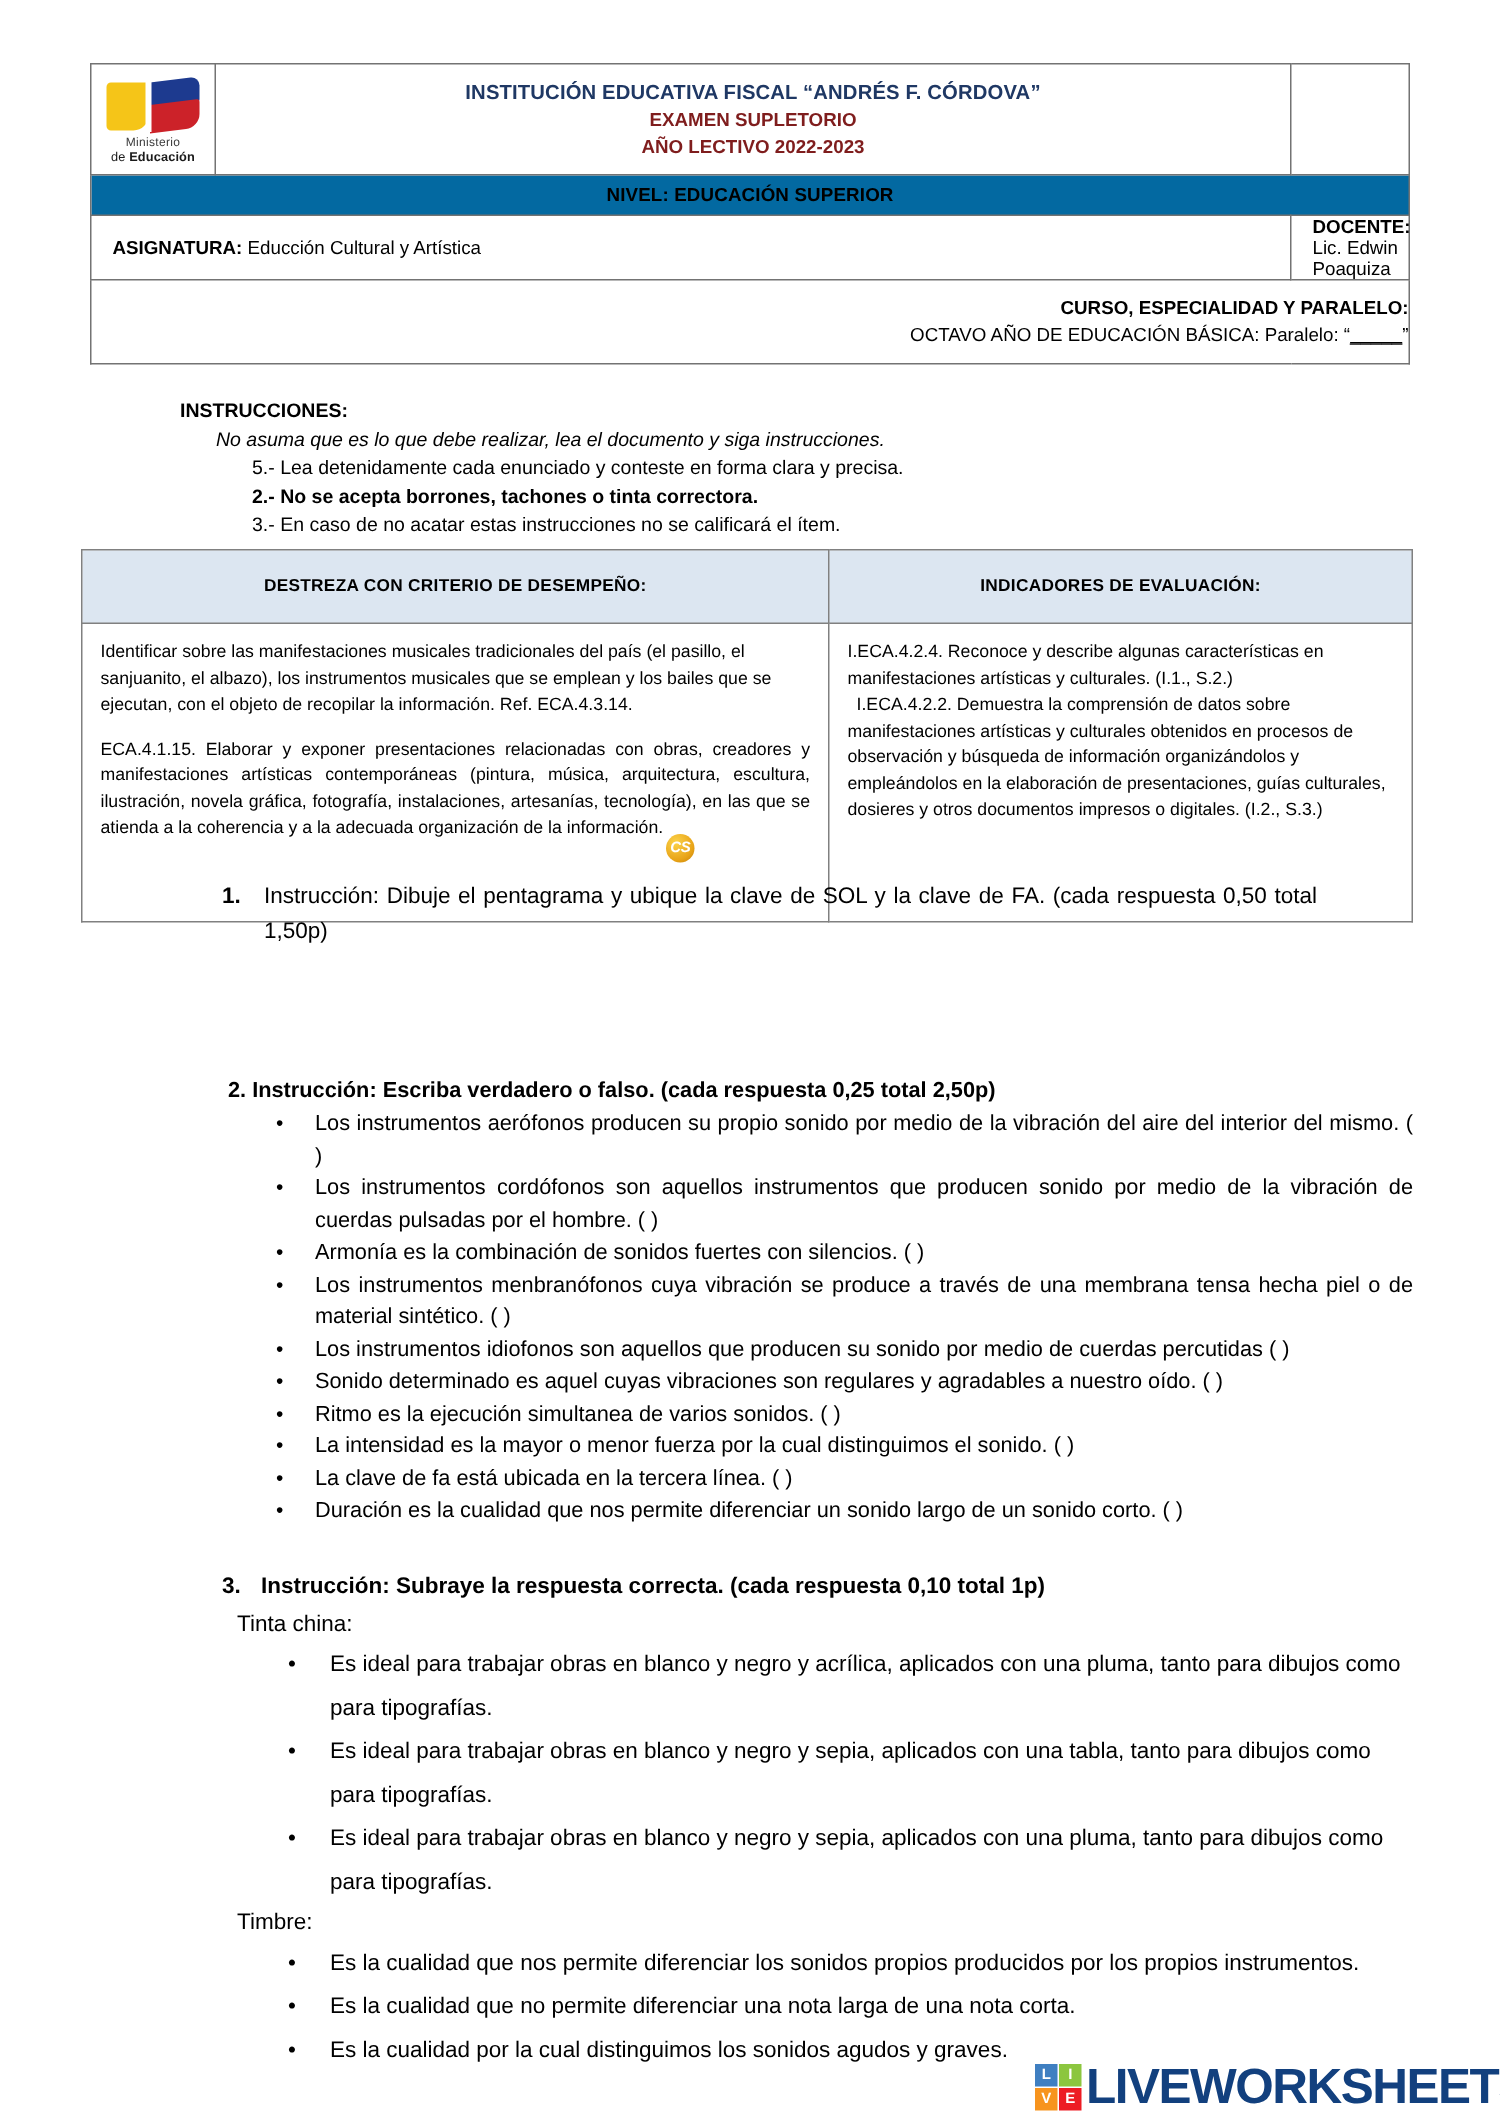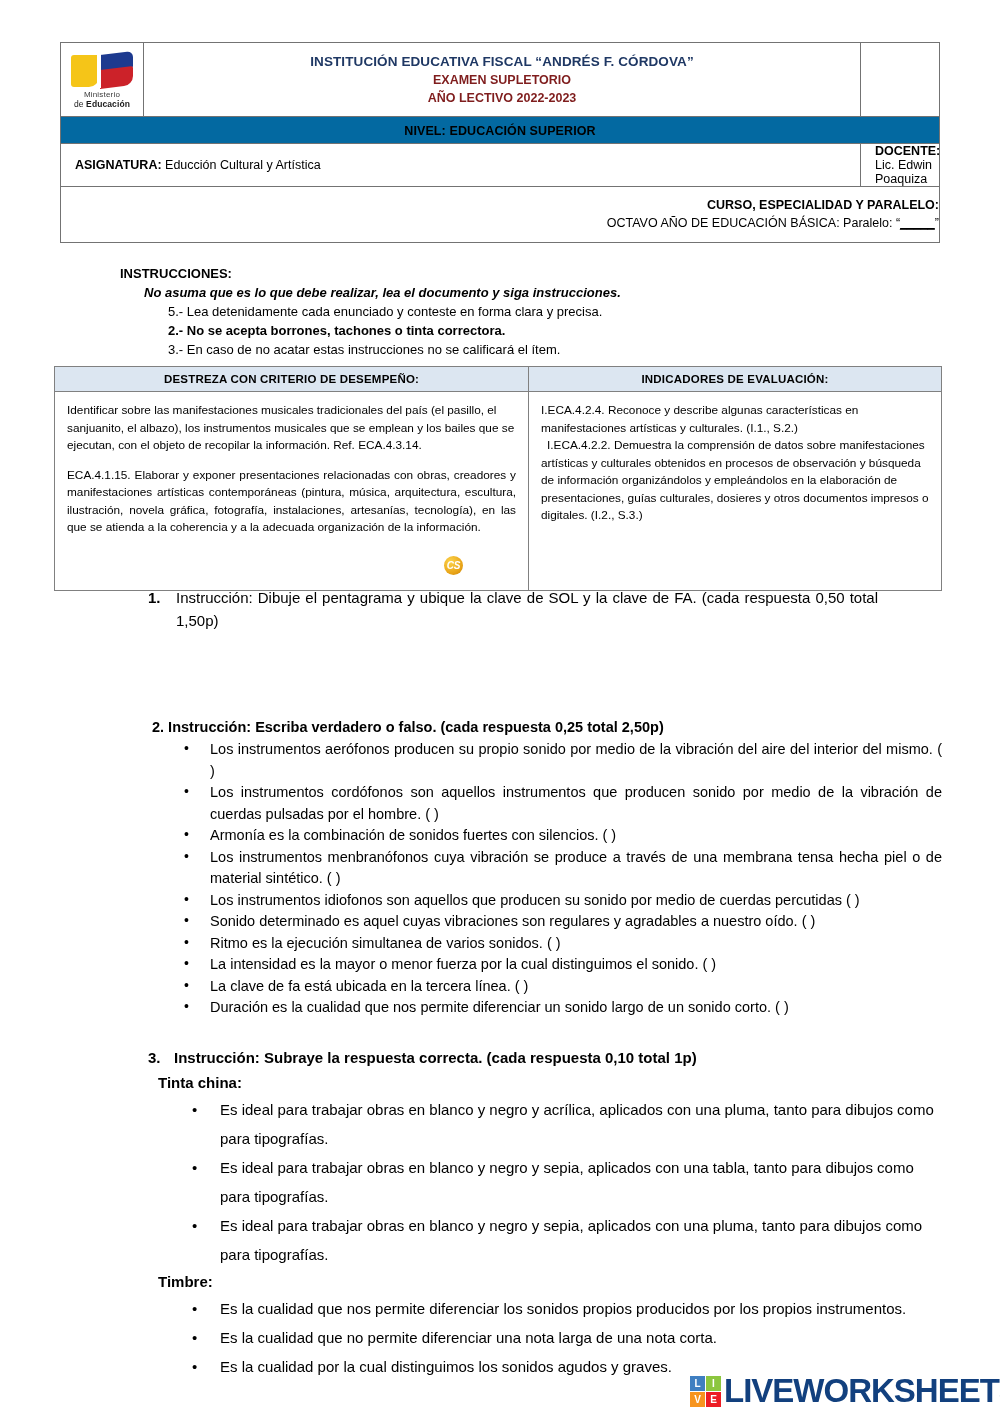--- a/index.html
+++ b/index.html
@@ -160,21 +160,21 @@
     top: 264px;
     width: 720px;
   }
   .instr-title {
     font-size: 13px;
     font-weight: bold;
     line-height: 19px;
   }
   .instr-sub {
     font-size: 13px;
-    font-weight: bold;
+    font-weight: normal;
     font-style: italic;
     line-height: 19px;
     margin-left: 24px;
   }
   .instr-li {
     font-size: 13px;
     line-height: 19px;
     margin-left: 48px;
   }
   .instr-li.bold { font-weight: bold; }
@@ -183,21 +183,21 @@
   .crit-table {
     position: absolute;
     left: 54px;
     top: 366px;
     width: 888px;
     border-collapse: collapse;
     table-layout: fixed;
   }
   .crit-table td, .crit-table th {
     border: 1px solid #808080;
-    padding: 0;
+    padding: 12px;
     vertical-align: top;
   }
   .crit-head {
     background: #dce6f1;
     text-align: center;
     height: 24px;
     font-size: 11.5px;
     font-weight: bold;
     letter-spacing: .2px;
     vertical-align: middle !important;
@@ -315,21 +315,21 @@
     flex: 0 0 26px;
     line-height: 24px;
   }
   .q3-title {
     font-size: 15px;
     font-weight: bold;
     line-height: 24px;
   }
   .q3-sub {
     font-size: 15px;
-    font-weight: bold;
+    font-weight: normal;
     line-height: 24px;
     margin-left: 10px;
     margin-top: 1px;
   }
   .q3-list {
     margin: 0;
     padding: 0;
     list-style: none;
   }
   .q3-list li {

